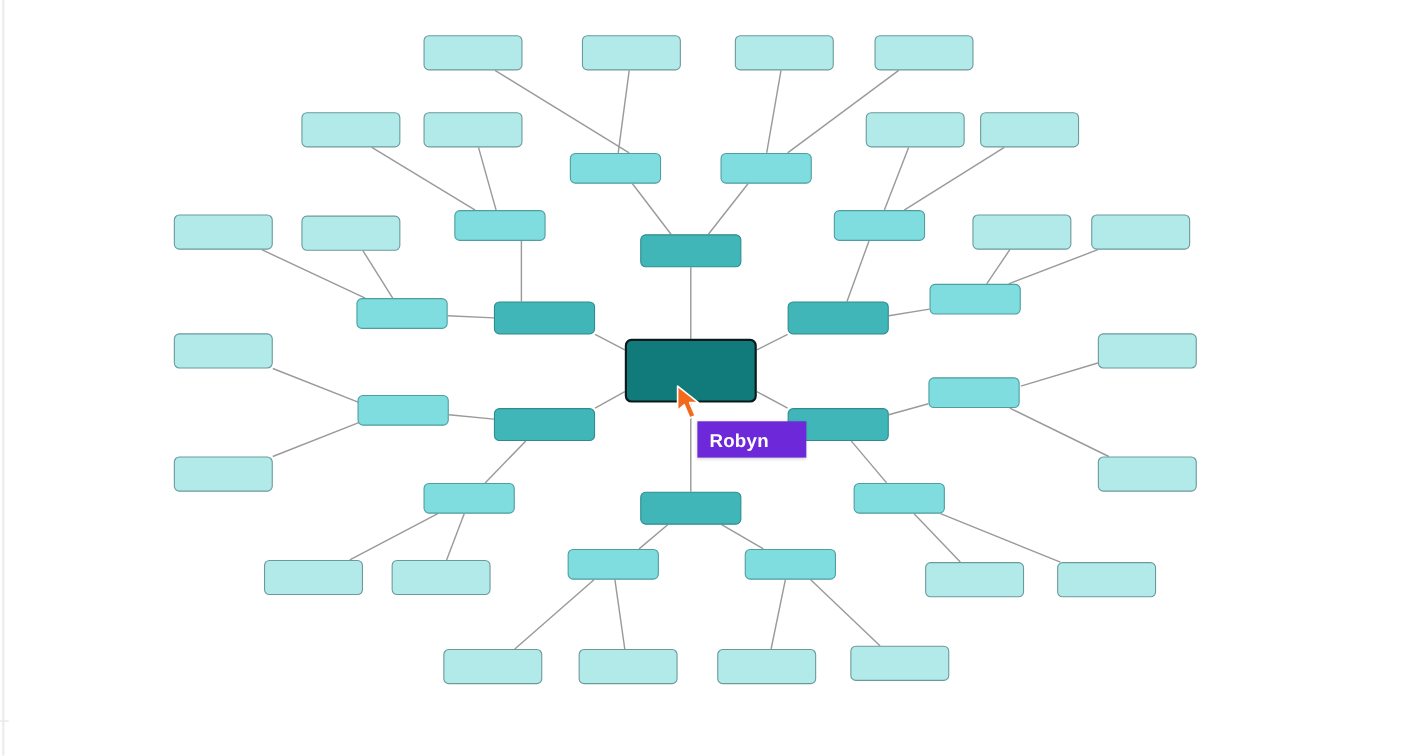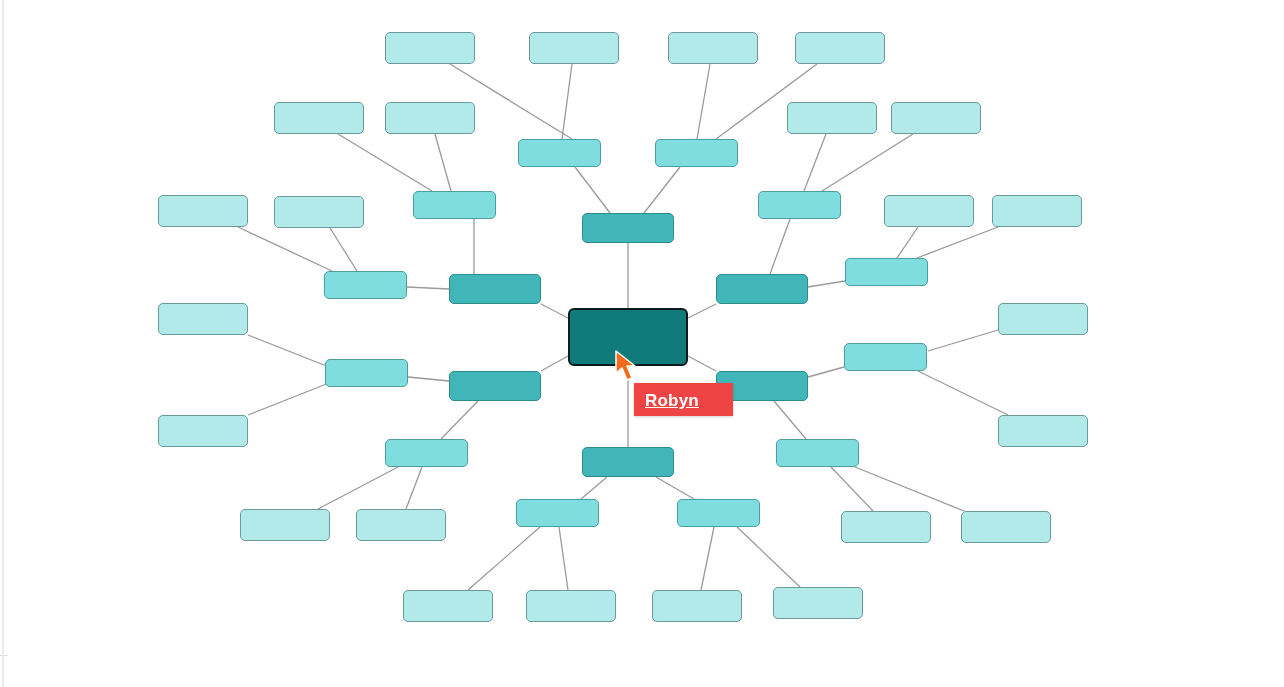--- a/index.html
+++ b/index.html
@@ -133,13 +133,13 @@
       <div class="node l3" style="left: 403px; top: 590px; width: 90px; height: 32px; background: rgb(178, 234, 234);"></div>
       <div class="node l3" style="left: 526px; top: 590px; width: 90px; height: 32px; background: rgb(178, 234, 234);"></div>
       <div class="node l3" style="left: 652px; top: 590px; width: 90px; height: 32px; background: rgb(178, 234, 234);"></div>
       <div class="node l3" style="left: 773px; top: 587px; width: 90px; height: 32px; background: rgb(178, 234, 234);"></div>
     </div>
 </div>
 
 <svg class="cursor" viewBox="0 0 26 36">
   <path id="cursor-path" d="M2 2 L2 24 L8 19 L13 31 L18 29 L13 17 L21 17 Z" fill="#f26b1d" stroke="#ffffff" stroke-width="1.5" stroke-linejoin="round"></path>
 </svg>
-<div class="tooltip" id="collab-tag" style="background: #ef4444; text-decoration: underline;">Robyn</div>
+<div class="tooltip" id="collab-tag" style="background: #6d28d9;">Robyn</div>
 
 </body></html>

